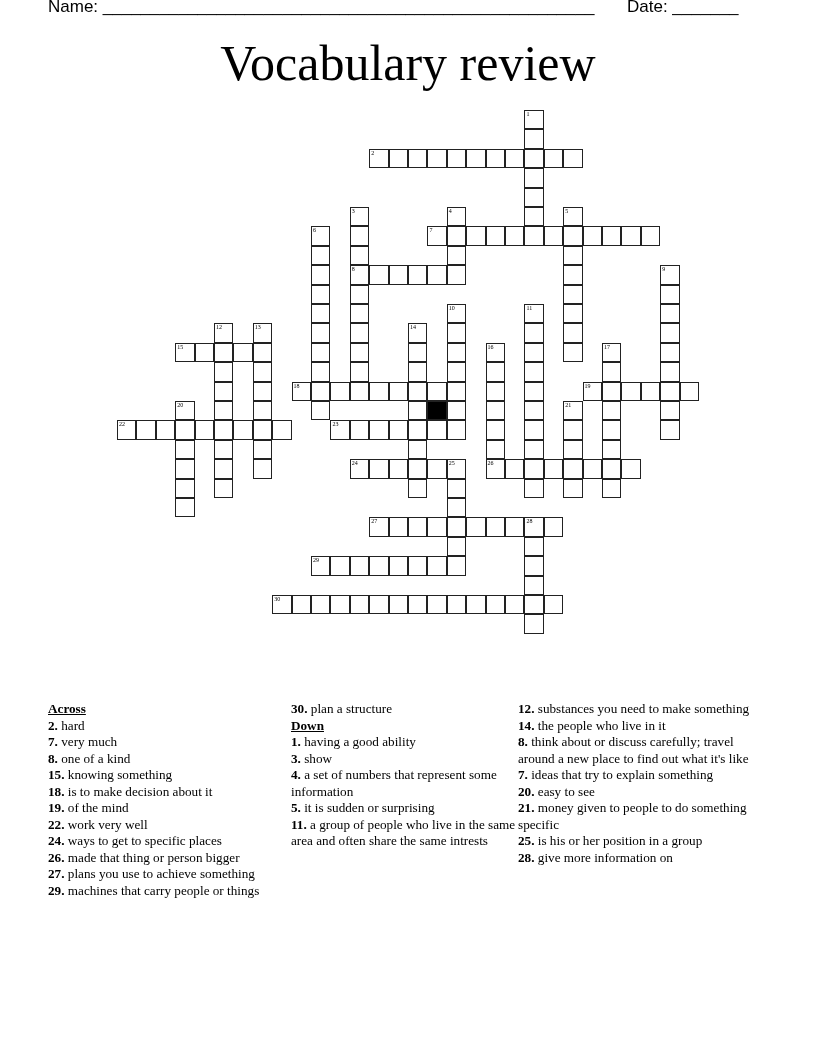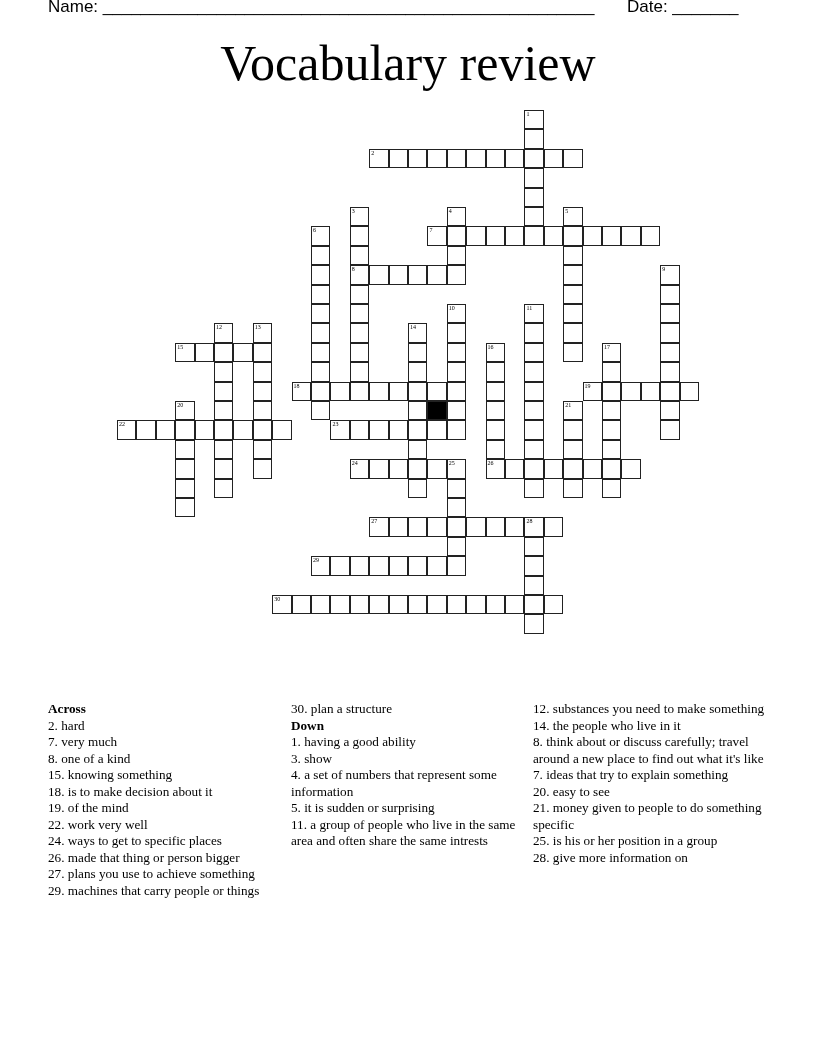--- a/index.html
+++ b/index.html
@@ -5,22 +5,22 @@
   html,body{margin:0;padding:0;background:#fff;}
   body{width:816px;height:1056px;position:relative;overflow:hidden;font-family:"Liberation Serif",serif;color:#000;}
   .hdr{position:absolute;top:-3px;left:48px;font-family:"Liberation Sans",sans-serif;font-size:17px;white-space:pre;}
   .date{position:absolute;top:-3px;left:627px;font-family:"Liberation Sans",sans-serif;font-size:17px;white-space:pre;}
   .title{position:absolute;top:34px;left:0;width:816px;text-align:center;font-size:50px;}
   #grid{position:absolute;left:0;top:0;width:816px;height:660px;}
   .cell{position:absolute;width:19.4px;height:19.4px;box-sizing:border-box;border:1px solid #222;background:#fff;}
   .cell.black{background:#000;}
   .num{position:absolute;left:1px;top:0px;font-size:6px;line-height:7px;}
   .col{position:absolute;top:701px;width:235px;font-size:13.2px;line-height:16.5px;}
-  .col .h{font-weight:bold;}
-  .col .clue b{font-weight:normal;}
+  .col .h{font-weight:bold;text-decoration:underline;}
+  .col .clue b{font-weight:bold;}
 </style>
 </head>
 <body>
 
 <div class="hdr">Name: ____________________________________________________</div>
 <div class="date">Date: _______</div>
 <div class="title">Vocabulary review</div>
 
 <div id="grid">
     <div class="cell" style="left: 524.4px; top: 110px;">
@@ -320,21 +320,21 @@
     </div>
   <div class="h">Down</div>
   <div id="down-a">
       <div class="clue"><b>1.</b> having a good ability</div>
       <div class="clue"><b>3.</b> show</div>
       <div class="clue"><b>4.</b> a set of numbers that represent some information</div>
       <div class="clue"><b>5.</b> it is sudden or surprising</div>
       <div class="clue"><b>11.</b> a group of people who live in the same area and often share the same intrests</div>
     </div>
 </div>
-<div class="col" style="left:533px">
+<div class="col" style="left:518px">
   <div id="down-b">
       <div class="clue"><b>12.</b> substances you need to make something</div>
       <div class="clue"><b>14.</b> the people who live in it</div>
       <div class="clue"><b>8.</b> think about or discuss carefully; travel around a new place to find out what it's like</div>
       <div class="clue"><b>7.</b> ideas that try to explain something</div>
       <div class="clue"><b>20.</b> easy to see</div>
       <div class="clue"><b>21.</b> money given to people to do something specific</div>
       <div class="clue"><b>25.</b> is his or her position in a group</div>
       <div class="clue"><b>28.</b> give more information on</div>
     </div>

